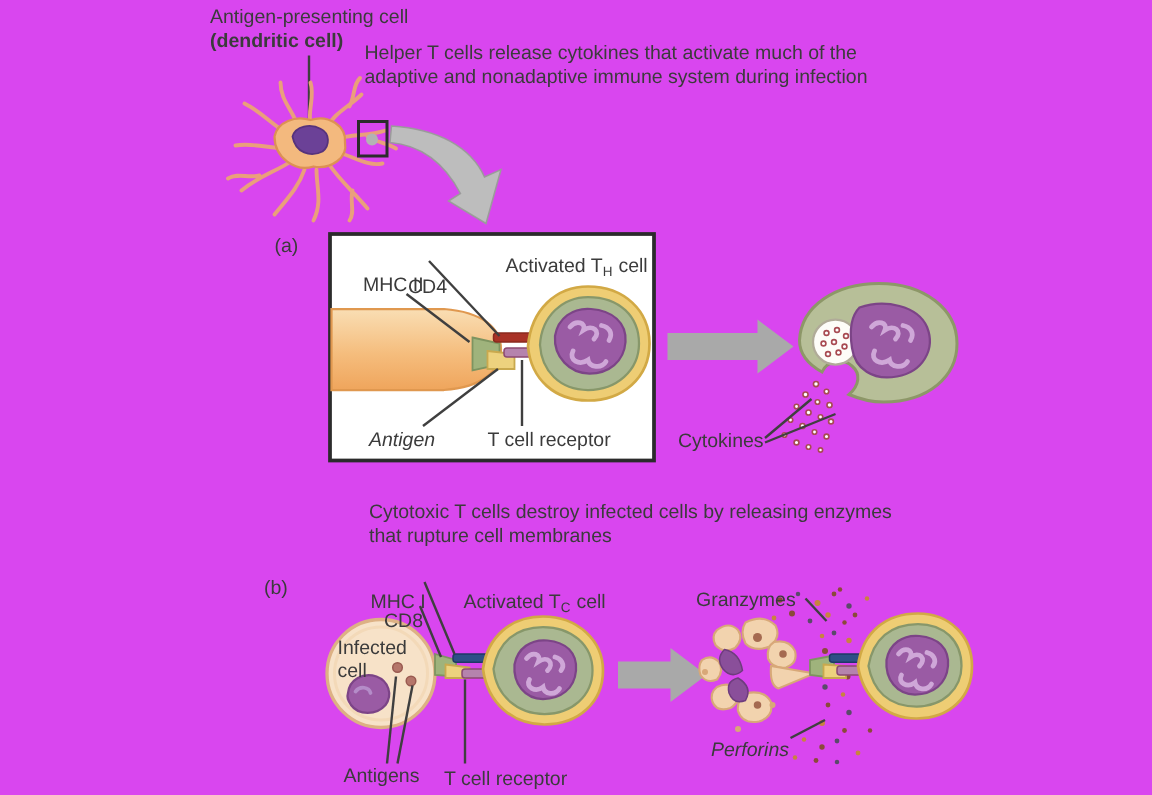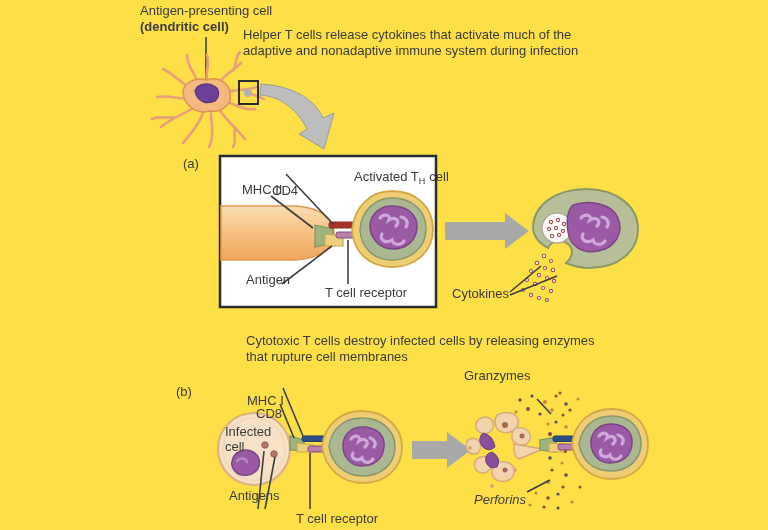--- a/index.html
+++ b/index.html
@@ -6,21 +6,21 @@
     --text:#3b3b3b;
     --apc-orange:#f3b97e; --apc-branch:#ea9f7b;
     --nucleus-purple:#9a5ba4; --nucleus-purple-dark:#6b4197;
     --membrane-yellow:#eecd74; --cell-green:#aab891; --cytosol-green:#b7bf98;
     --arrow-gray:#a9a9a9; --mhc-green:#9fb37c; --antigen-yellow:#edd27e;
     --cd4-red:#a93226; --cd8-blue:#2e4f86; --tcr-pink:#b583ad;
     --cytokine-dot:#a84b4e; --infected-peach:#f7e2c8;
   }
   html,body{margin:0;padding:0;}
   body{font-family:"Liberation Sans","DejaVu Sans",sans-serif;background:#ffffff;}
-  .stage{position:relative;width:768px;height:530px;background:#fde047;overflow:hidden;}
+  .stage{position:relative;width:768px;height:530px;background:#d946ef;overflow:hidden;}
   .stage svg{position:absolute;left:0;top:0;}
   .lbl{position:absolute;font-size:13px;line-height:16px;color:var(--text);white-space:nowrap;}
   .sub{font-size:9px;vertical-align:-3px;}
   .sfx{margin-left:4px;}
   
   .ln{stroke:#3f3f3f;stroke-width:1.6;fill:none;}
   .branch{stroke:var(--apc-branch);stroke-width:2.6;fill:none;stroke-linecap:round;}
   .mem{fill:var(--membrane-yellow);stroke:#d2a945;stroke-width:1.8;}
   .grn{fill:var(--cell-green);stroke:#87976a;stroke-width:1.5;}
   .nuc{fill:var(--nucleus-purple);stroke:#7c4487;stroke-width:1.5;}
@@ -248,31 +248,32 @@
   <line class="ln" x1="527" y1="492" x2="550" y2="480"></line>
 </svg>
 
 <div class="lbl" style="left:140px;top:3px;">Antigen-presenting cell</div>
 <div class="lbl" style="left:140px;top:19px;font-weight:bold;">(dendritic cell)</div>
 <div class="lbl" style="left:243px;top:27px;">Helper T cells release cytokines that activate much of the</div>
 <div class="lbl" style="left:243px;top:43px;">adaptive and nonadaptive immune system during infection</div>
 
 <div class="lbl" style="left:183px;top:156px;">(a)</div>
 <div class="lbl" style="left:272px;top:159px;margin-top:24px;">CD4</div>
-<div class="lbl" style="left:337px;top:169px;margin-left:17px;"><span>Activated T</span><span class="sub">H</span><span class="sfx">cell</span></div>
+<div class="lbl" style="left:337px;top:169px;"><span>Activated T</span><span class="sub">H</span><span class="sfx">cell</span></div>
 <div class="lbl" style="left:242px;top:182px;">MHC II</div>
-<div class="lbl" style="left:246px;top:272px;">Antigen</div>
+<div class="lbl" style="left:246px;top:285px;font-style:italic;">Antigen</div>
 <div class="lbl" style="left:325px;top:285px;">T cell receptor</div>
 <div class="lbl" style="left:452px;top:286px;text-align:center;">Cytokines</div>
 
 <div class="lbl" style="left:246px;top:349px;">that rupture cell membranes</div>
 <div class="lbl" style="left:246px;top:333px;">Cytotoxic T cells destroy infected cells by releasing enzymes</div>
 
 <div class="lbl" style="left:176px;top:384px;">(b)</div>
 <div class="lbl" style="left:256px;top:374px;margin-top:32px;">CD8</div>
 <div class="lbl" style="left:247px;top:393px;">MHC I</div>
+<div class="lbl" style="left:309px;top:393px;"><span>Activated T</span><span class="sub">C</span><span class="sfx">cell</span></div>
 <div class="lbl" style="left:225px;top:424px;line-height:15px;"><span>Infected</span><br><span>cell</span></div>
-<div class="lbl" style="left:229px;top:488px;">Antigens</div>
+<div class="lbl" style="left:229px;top:509px;">Antigens</div>
 <div class="lbl" style="left:296px;top:511px;">T cell receptor</div>
-<div class="lbl" style="left:464px;top:368px;">Granzymes</div>
+<div class="lbl" style="left:464px;top:392px;">Granzymes</div>
 <div class="lbl" style="left:474px;top:492px;font-style:italic;">Perforins</div>
 
 </div>
 
 </body></html>

